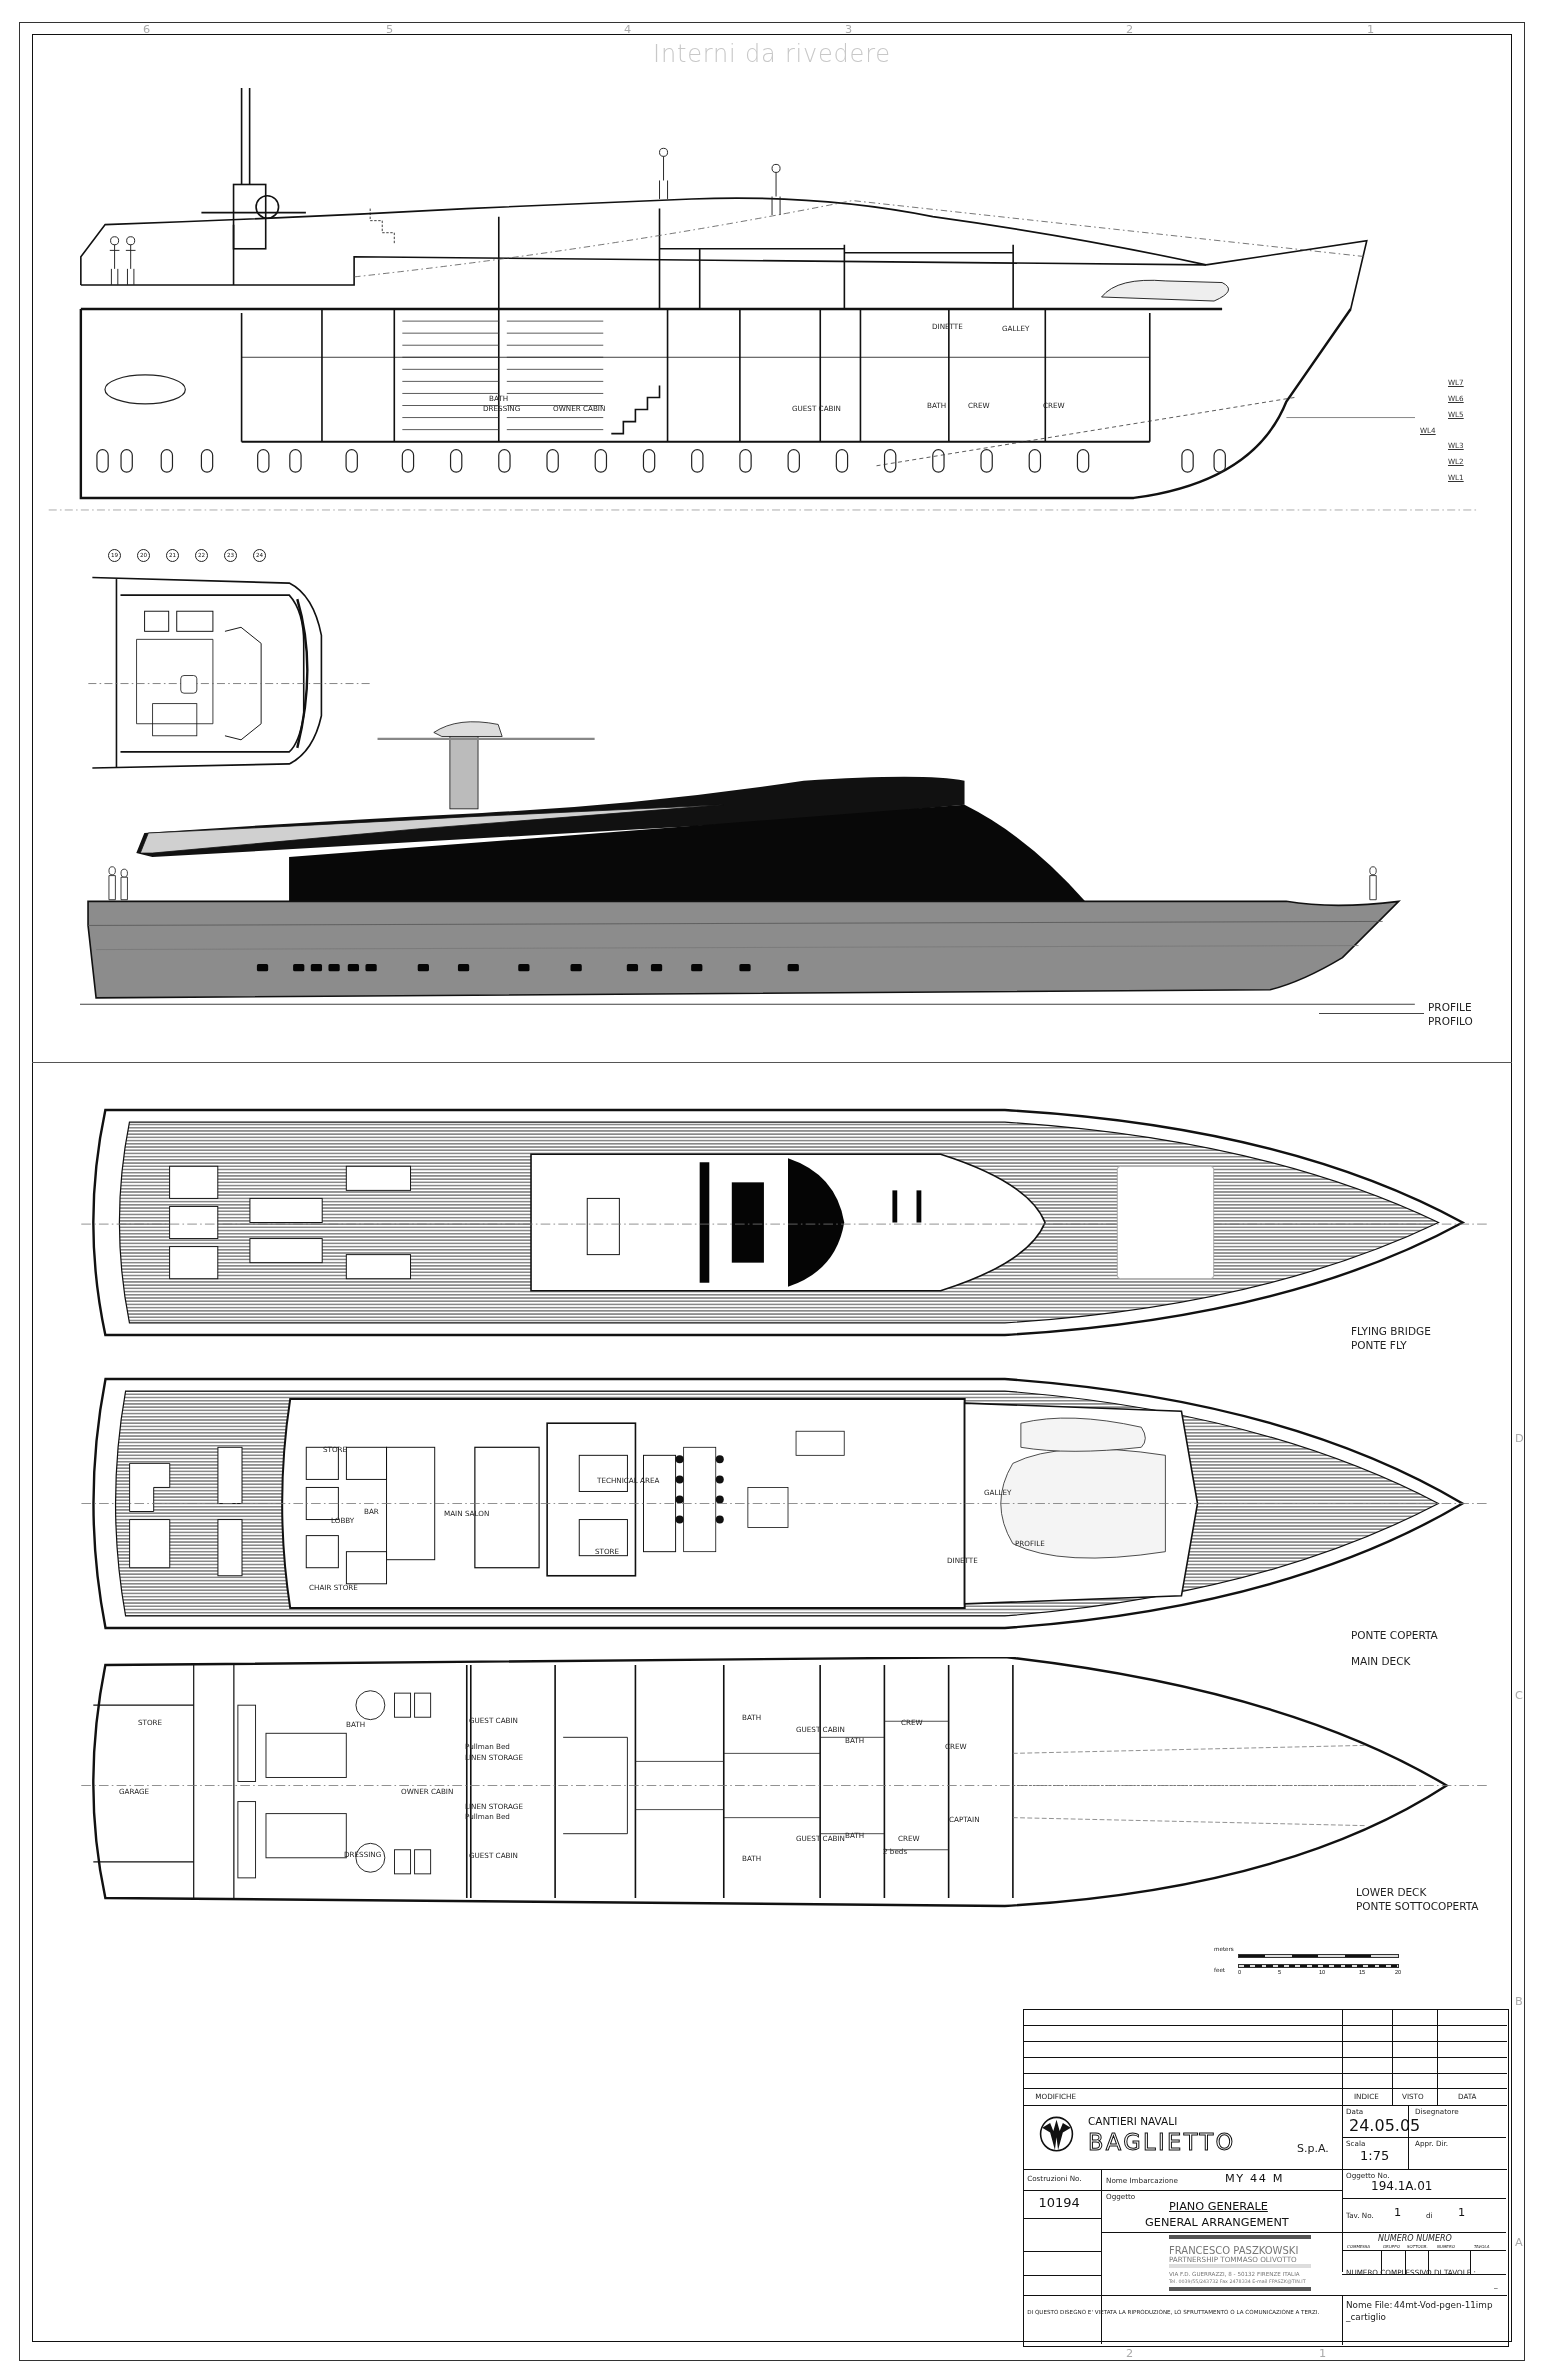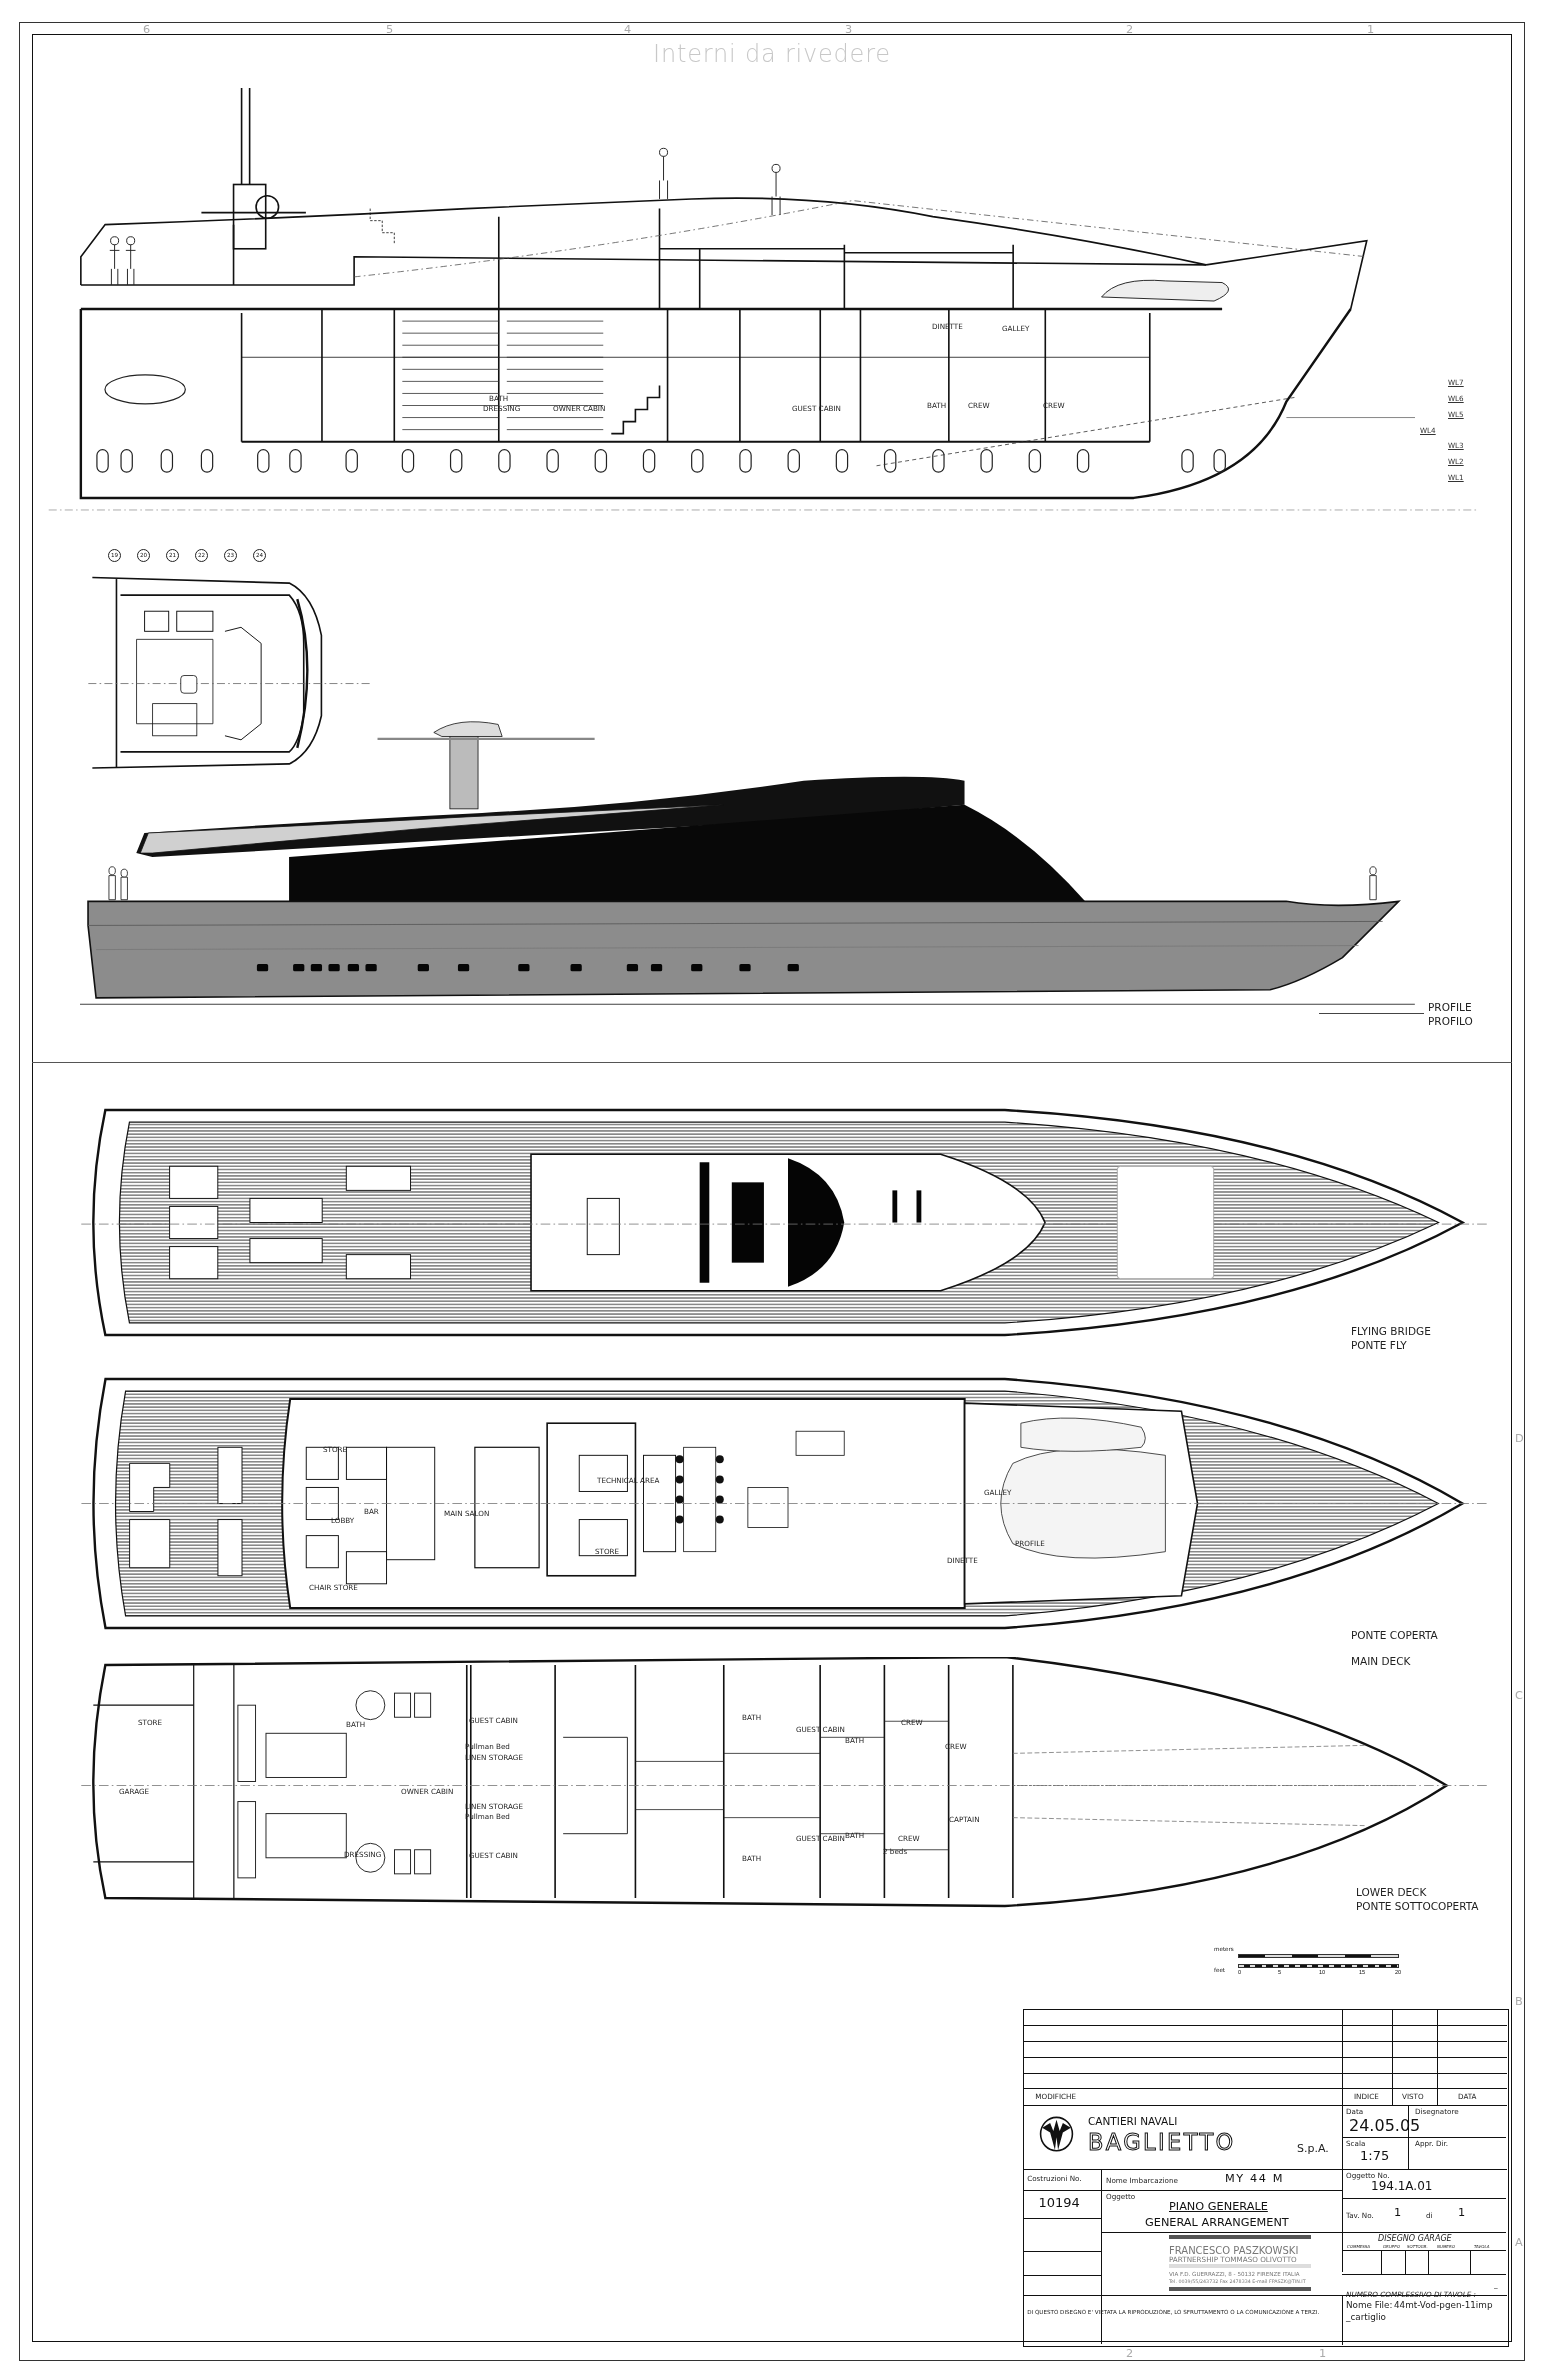--- a/index.html
+++ b/index.html
@@ -435,33 +435,33 @@
   <div style="position:absolute;left:145px;top:225px;width:142px;height:4px;background:#555"></div>
   <div class="tb-mid" style="left:145px;top:235px;font-size:10px;color:#777">FRANCESCO PASZKOWSKI</div>
   <div class="tb-small" style="left:145px;top:245px;color:#777">PARTNERSHIP   TOMMASO OLIVOTTO</div>
   <div style="position:absolute;left:145px;top:254px;width:142px;height:4px;background:#ddd"></div>
   <div class="tb-small" style="left:145px;top:261px;font-size:5.6px;color:#777">VIA F.D. GUERRAZZI, 8 - 50132  FIRENZE ITALIA</div>
   <div class="tb-small" style="left:145px;top:269px;font-size:4.8px;color:#777">Tel. 0039/55/243732 Fax 2478334 E-mail  FPASZK@TIN.IT</div>
   <div style="position:absolute;left:145px;top:277px;width:142px;height:4px;background:#555"></div>
   <div class="tb-cell" style="left:0;top:241px;width:77px;height:0;border-width:0.8px 0 0 0"></div>
   <div class="tb-cell" style="left:0;top:265px;width:77px;height:0;border-width:0.8px 0 0 0"></div>
 
-  <div class="tb-small" style="left:354px;top:224px;font-style:italic;font-size:8px">DISEGNO GARAGE</div>
+  <div class="tb-small" style="left:354px;top:224px;font-style:italic;font-size:8px">NUMERO NUMERO</div>
   <div class="tb-small" style="left:323px;top:234px;font-size:4px;font-style:italic">COMMESSA</div>
   <div class="tb-small" style="left:359px;top:234px;font-size:4px;font-style:italic">GRUPPO</div>
   <div class="tb-small" style="left:383px;top:234px;font-size:4px;font-style:italic">SOTTOGR.</div>
   <div class="tb-small" style="left:413px;top:234px;font-size:4px;font-style:italic">NUMERO</div>
   <div class="tb-small" style="left:450px;top:234px;font-size:4px;font-style:italic">TAVOLA</div>
   <div class="tb-cell" style="left:318px;top:240px;width:164px;height:0;border-width:0.8px 0 0 0"></div>
   <div class="tb-cell" style="left:357px;top:240px;width:0;height:24px;border-width:0 0 0 0.8px"></div>
   <div class="tb-cell" style="left:381px;top:240px;width:0;height:24px;border-width:0 0 0 0.8px"></div>
   <div class="tb-cell" style="left:404px;top:240px;width:0;height:24px;border-width:0 0 0 0.8px"></div>
   <div class="tb-cell" style="left:446px;top:240px;width:0;height:24px;border-width:0 0 0 0.8px"></div>
   <div class="tb-cell" style="left:318px;top:264px;width:164px;height:0;border-width:0.8px 0 0 0"></div>
-  <div class="tb-small" style="left:322px;top:280px;font-style:italic">NUMERO COMPLESSIVO DI TAVOLE :</div>
+  <div class="tb-small" style="left:322px;top:258px;">NUMERO COMPLESSIVO DI TAVOLE :</div>
   <div class="tb-small" style="left:470px;top:270px">_</div>
 
   <div class="tb-cell" style="left:0;top:285px;width:483px;height:0;border-width:0.8px 0 0 0"></div>
   <div class="tb-small" style="left:3.2px;top:299px;font-size:5.6px">DI QUESTO DISEGNO E' VIETATA LA RIPRODUZIONE, LO SFRUTTAMENTO O LA COMUNICAZIONE A TERZI.</div>
   <div class="tb-cell" style="left:318px;top:285px;width:0;height:50px;border-width:0 0 0 0.8px"></div>
   <div class="tb-small" style="left:322px;top:290px;font-size:8.8px">Nome File:</div>
   <div class="tb-small" style="left:370px;top:290px;font-size:8.8px">44mt-Vod-pgen-11imp</div>
   <div class="tb-small" style="left:322px;top:302px;font-size:8.8px">_cartiglio</div>
 </div>
 

